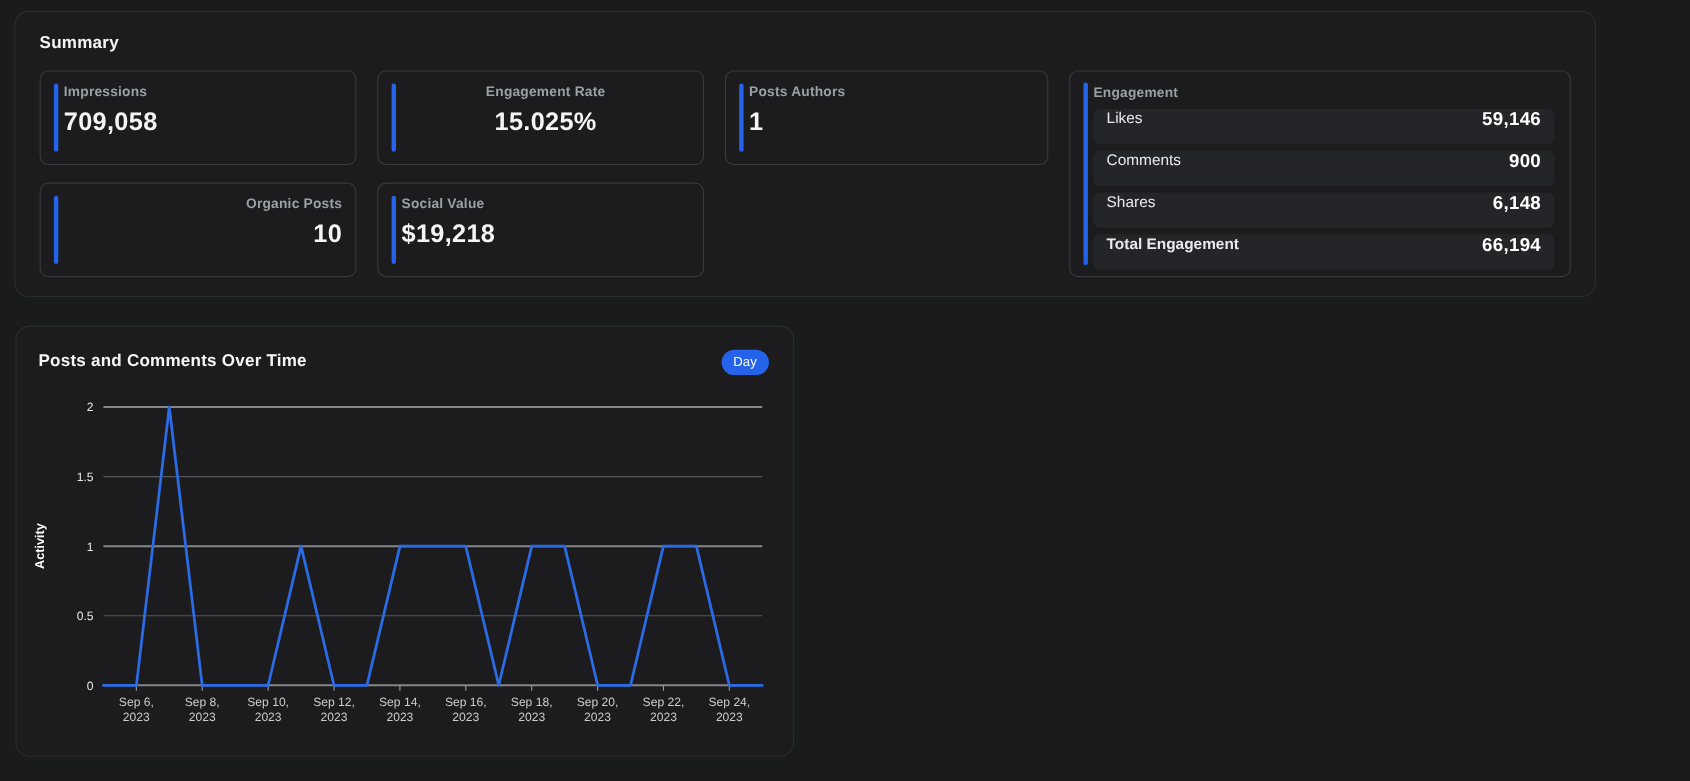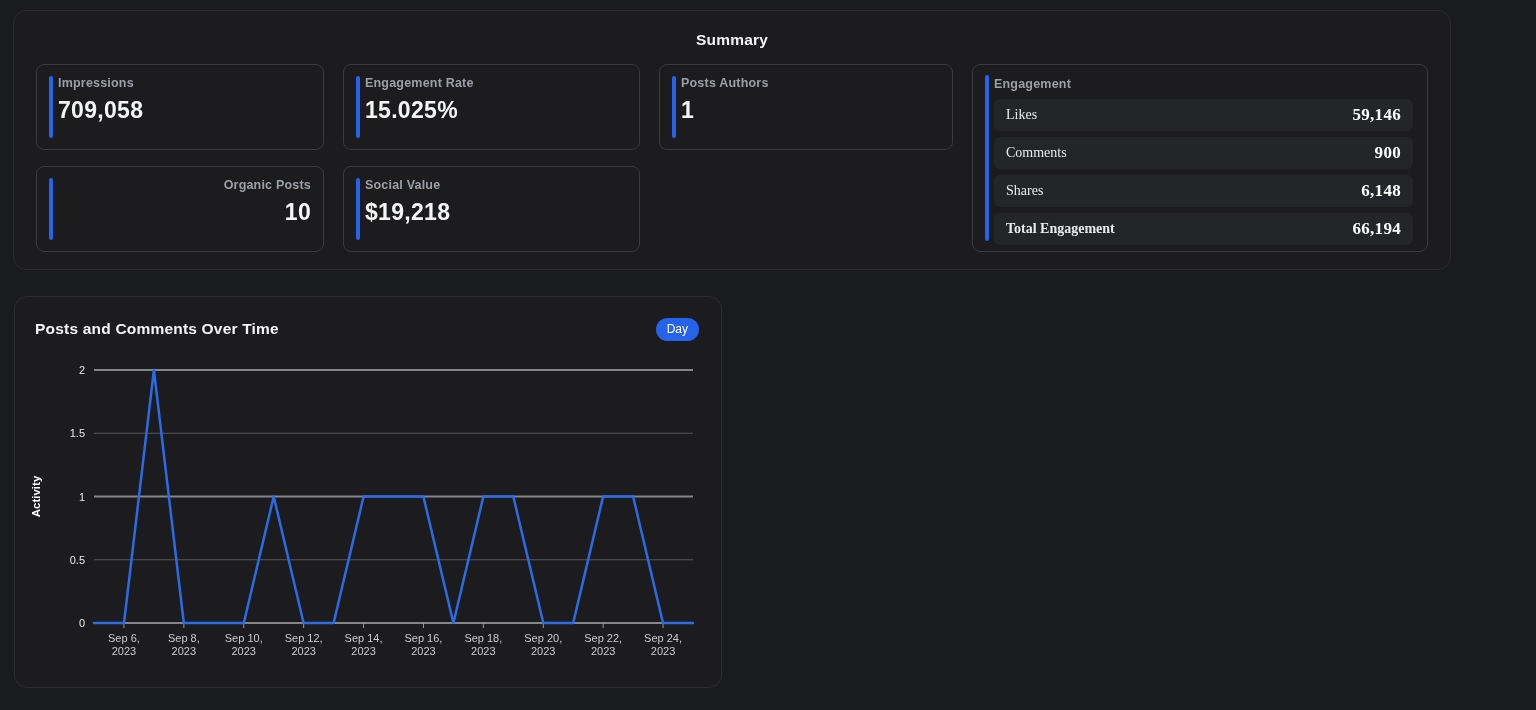--- a/index.html
+++ b/index.html
@@ -13,21 +13,21 @@
     --label-gray:#9aa0a6;
     --text-white:#f4f5f6;
   }
   *{margin:0;padding:0;box-sizing:border-box;}
   html,body{background:var(--page-bg);}
   body{font-family:"Liberation Sans","DejaVu Sans",sans-serif;}
   .page{position:relative;width:1536px;height:710px;background:var(--page-bg);overflow:hidden;}
 
   .panel{position:absolute;background:var(--panel-bg);border:1px solid var(--panel-border);border-radius:13px;}
   .summary-panel{left:13px;top:10px;width:1438px;height:260px;padding:20px 22px;}
-  .panel-title{color:var(--text-white);font-size:15.5px;font-weight:bold;letter-spacing:.2px;text-align:center;}
+  .panel-title{color:var(--text-white);font-size:15.5px;font-weight:bold;letter-spacing:.2px;}
 
   .summary-grid{
     margin-top:15px;
     display:grid;
     grid-template-columns:288px 297px 294px 1fr;
     grid-template-rows:86px 86px;
     column-gap:19px;row-gap:16px;
   }
   .stat-card{
     position:relative;
@@ -48,23 +48,22 @@
     position:relative;
     border:1px solid var(--card-border);
     border-radius:8px;
     padding:12px 14px 10px 21px;
     background:var(--panel-bg);
   }
   .engagement-card .accent-bar{top:10px;bottom:10px;}
   .eng-rows{margin-top:8px;display:flex;flex-direction:column;gap:6px;}
   .eng-row{
     background:var(--row-bg);border-radius:6px;height:32px;
-    display:flex;align-items:center;justify-content:space-between;
+    display:flex;justify-content:space-between;
     padding:0 12px;
-    font-family:Liberation Serif, serif;
   }
   .eng-row-label{color:#e8eaed;font-size:14px;}
   .eng-row-value{color:#fff;font-size:17px;font-weight:bold;letter-spacing:.3px;}
   .eng-row.total .eng-row-label{font-weight:bold;}
 
   .chart-panel{left:14px;top:296px;width:708px;height:392px;}
   .chart-header{
     position:absolute;left:20px;right:20px;top:20px;height:24px;
     display:flex;align-items:center;justify-content:space-between;
   }
@@ -91,21 +90,21 @@
     <h2 class="panel-title">Summary</h2>
 
     <div class="summary-grid">
 
       <div class="stat-card" style="grid-column:1;grid-row:1;">
         <span class="accent-bar"></span>
         <div class="stat-label">Impressions</div>
         <div class="stat-value">709,058</div>
       </div>
 
-      <div class="stat-card" style="grid-column:2;grid-row:1;">
+      <div class="stat-card" style="grid-column:2;grid-row:1;text-align:center;">
         <span class="accent-bar"></span>
         <div class="stat-label">Engagement Rate</div>
         <div class="stat-value">15.025%</div>
       </div>
 
       <div class="stat-card" style="grid-column:3;grid-row:1;">
         <span class="accent-bar"></span>
         <div class="stat-label">Posts Authors</div>
         <div class="stat-value">1</div>
       </div>

